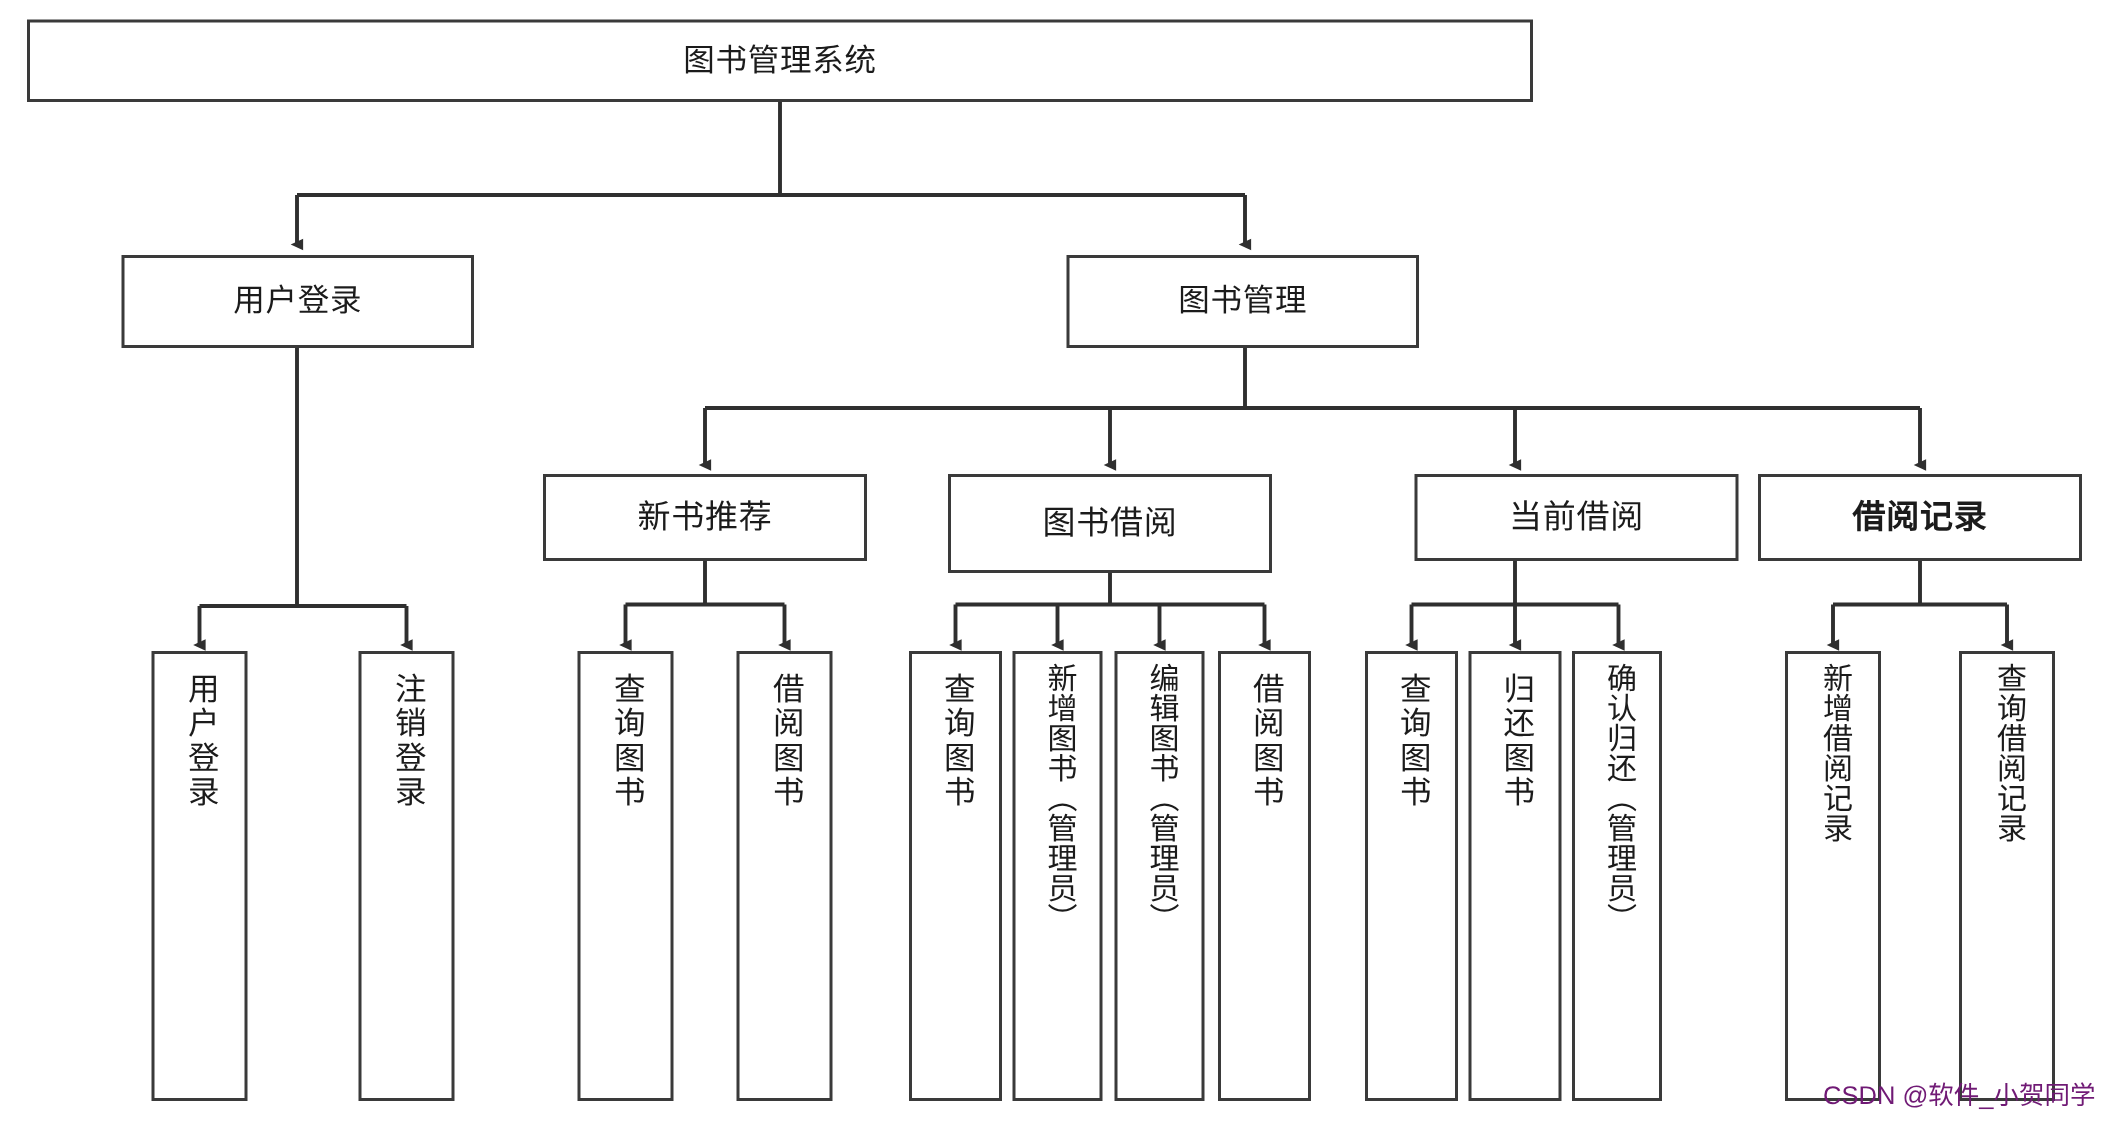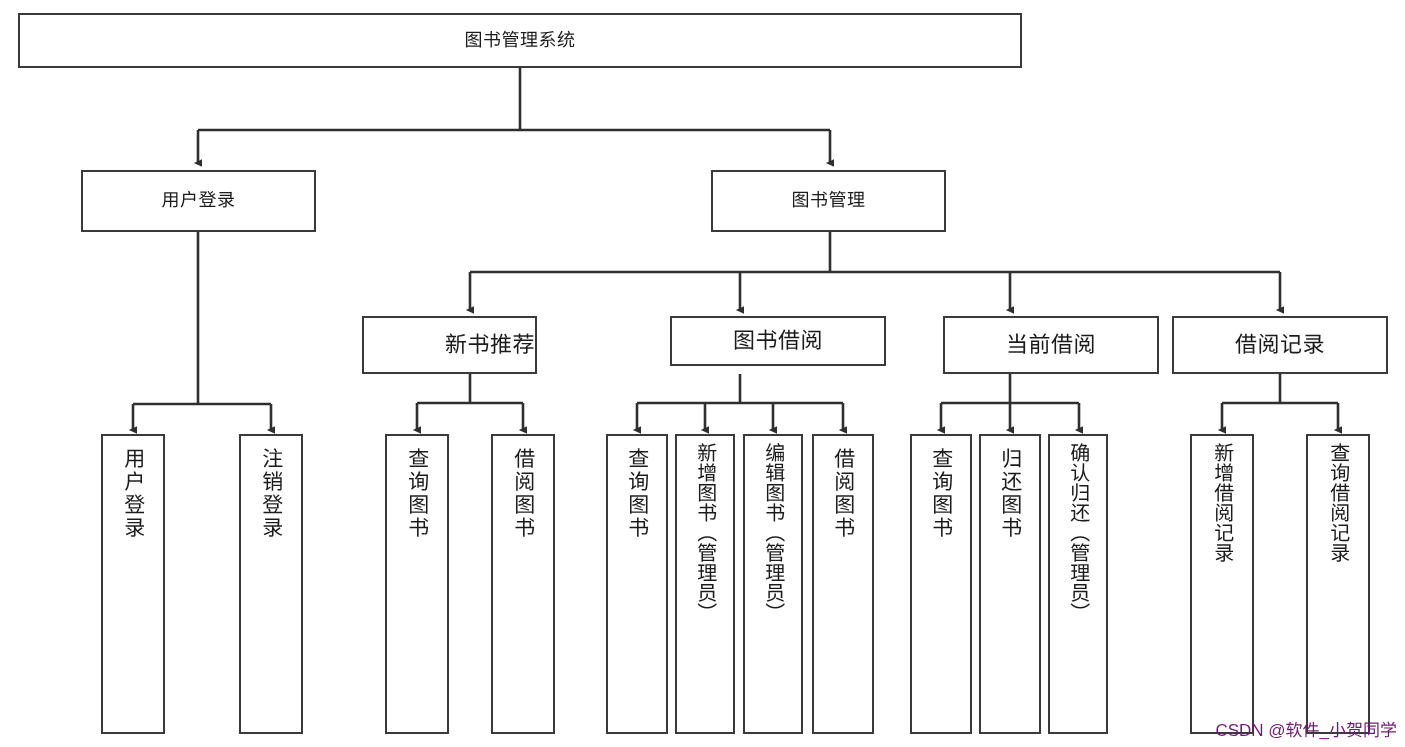--- a/index.html
+++ b/index.html
@@ -37,21 +37,21 @@
     color: #1b1b1b;
   }
   .node-label {
     display: block;
     text-align: center;
     letter-spacing: 0.5px;
     white-space: nowrap;
   }
   
   .node.horizontal .node-label {
-    font-size: 18px;
+    font-size: 21px;
     line-height: 1.1;
   }
   .node.level3 .node-label {
     font-size: 22px;
   }
   
   .node.leaf {
     align-items: flex-start;
     justify-content: center;
     padding-top: 12px;
@@ -147,33 +147,33 @@
   </div>
 
   <div class="node horizontal level2" style="left:81px; top:170px; width:235px; height:62px;">
     <span class="node-label">用户登录</span>
   </div>
 
   <div class="node horizontal level2" style="left:711px; top:170px; width:235px; height:62px;">
     <span class="node-label">图书管理</span>
   </div>
 
-  <div class="node horizontal level3" style="left:362px; top:316px; width:175px; height:58px;justify-content:flex-end;">
+  <div class="node horizontal level3" style="left:362px; top:316px; width:216px; height:58px;">
     <span class="node-label">新书推荐</span>
   </div>
 
-  <div class="node horizontal level3" style="left:632px; top:316px; width:216px; height:50px;margin-left:38px;">
+  <div class="node horizontal level3" style="left:632px; top:316px; width:216px; height:66px;">
     <span class="node-label">图书借阅</span>
   </div>
 
   <div class="node horizontal level3" style="left:902px; top:316px; width:216px; height:58px;margin-left:41px;">
     <span class="node-label">当前借阅</span>
   </div>
 
-  <div class="node horizontal level3" style="left:1172px; top:316px; width:216px; height:58px;">
+  <div class="node horizontal level3" style="left:1172px; top:316px; width:216px; height:58px;font-weight:bold;">
     <span class="node-label">借阅记录</span>
   </div>
 
   <div class="node leaf" style="left:101px; top:434px; width:64px; height:300px;">
     <span class="node-label">用户登录</span>
   </div>
 
   <div class="node leaf" style="left:239px; top:434px; width:64px; height:300px;">
     <span class="node-label">注销登录</span>
   </div>

